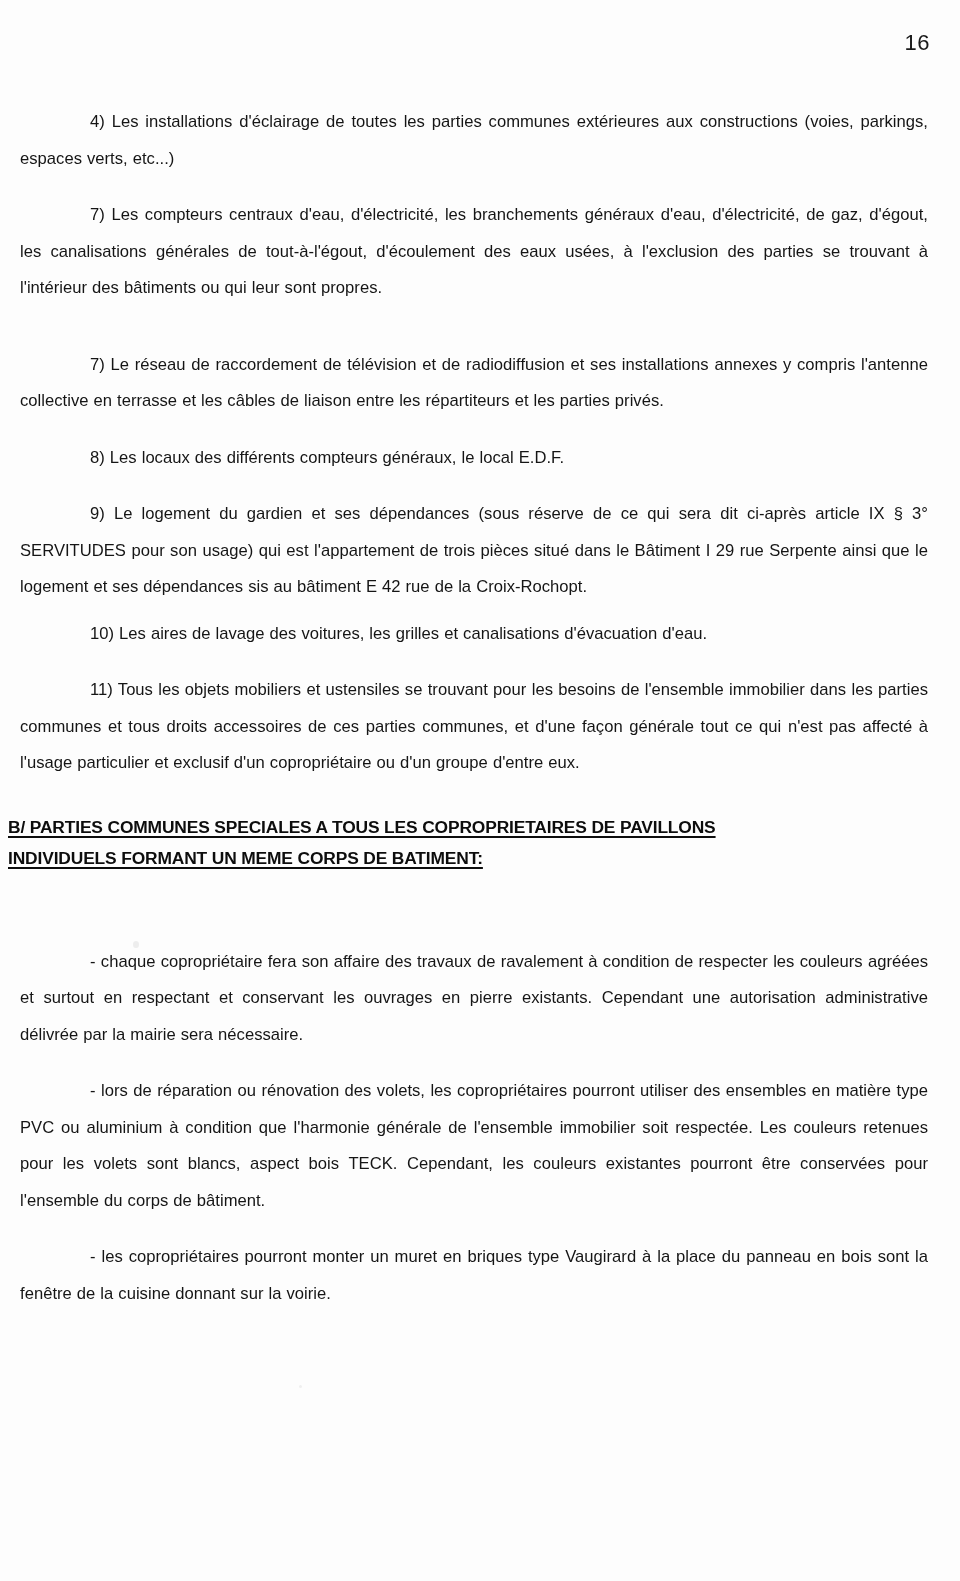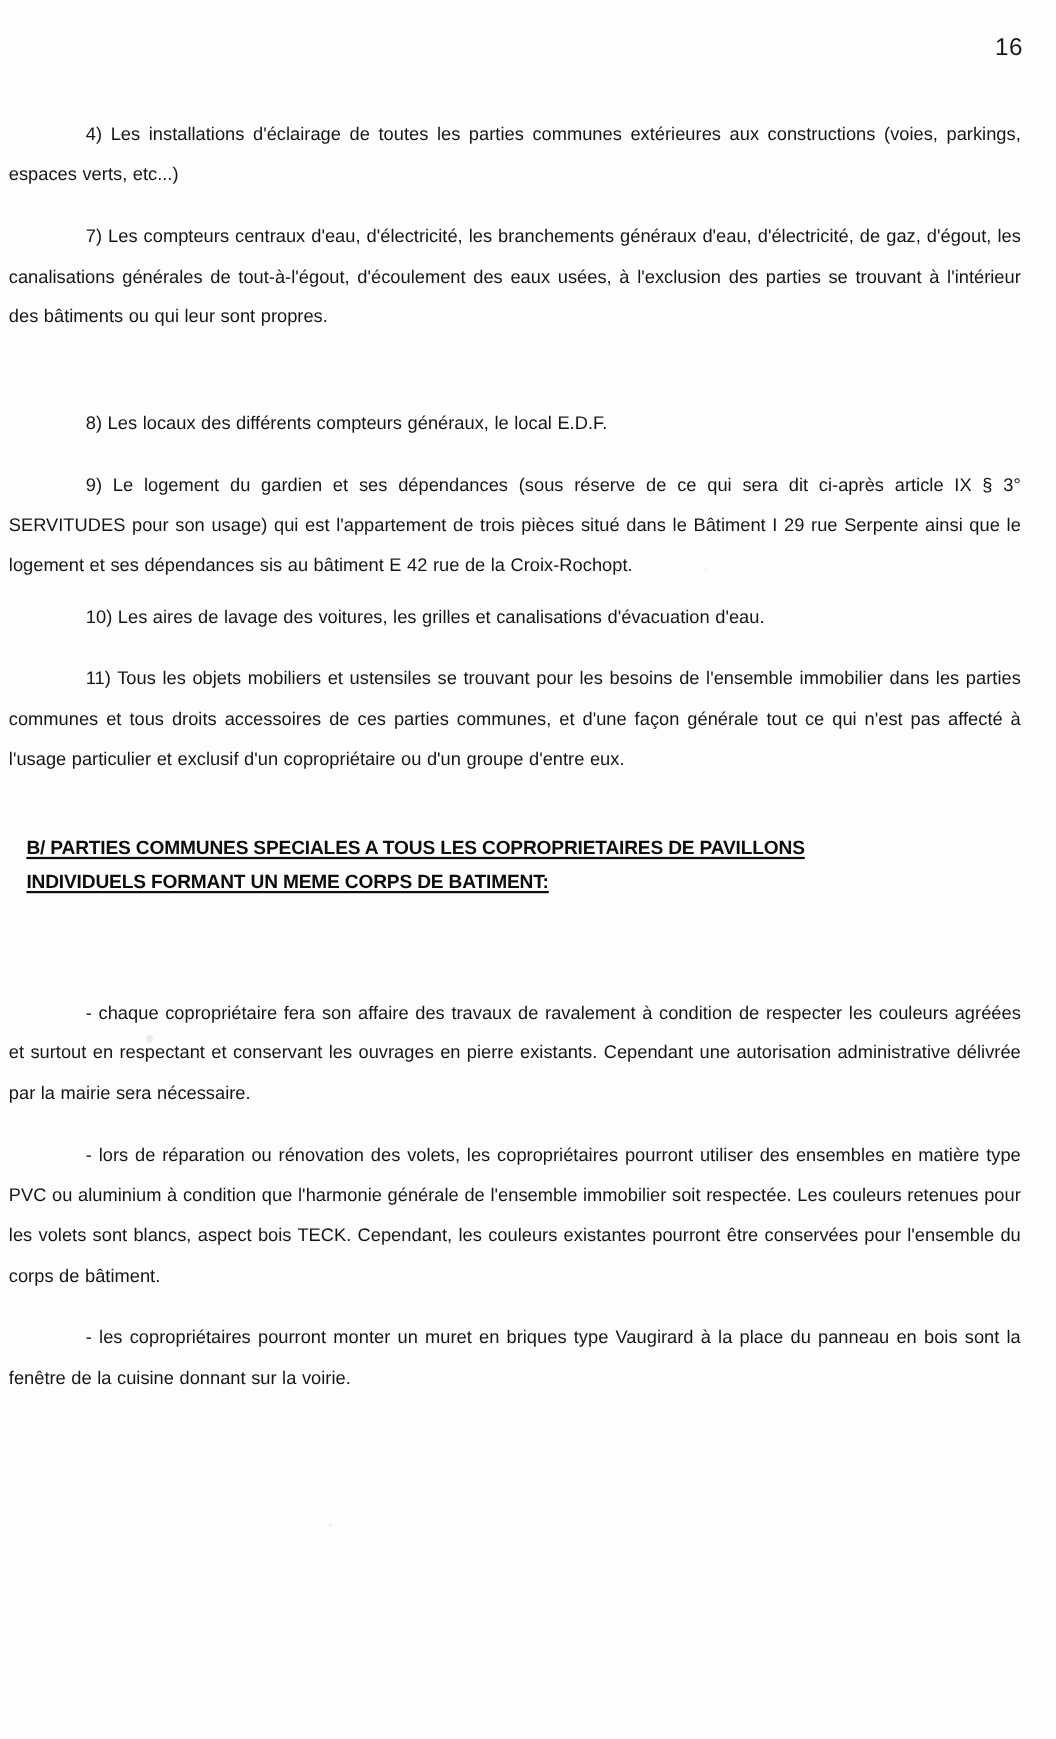--- a/index.html
+++ b/index.html
@@ -37,38 +37,38 @@
   }
 
   .body-col {
     position: absolute;
     left: 8px;
     right: 32px;
     top: 104px;
   }
 
   p.para {
-    margin: 0 0 0 0;
+    margin: 0 0 0 12px;
     text-align: justify;
     text-justify: inter-word;
     font-size: 16.6px;
     line-height: 36.5px;
     color: #151515;
     text-indent: 70px;
     letter-spacing: 0.02px;
     word-spacing: 0.4px;
   }
 
   
   .gap-sm { height: 10px; }
   .gap-md { height: 20px; }
   .gap-lg { height: 30px; }
 
   .heading-block {
-    margin: 16px;
+    margin: 0;
     padding: 0;
     font-family: "Liberation Sans", "DejaVu Sans", sans-serif;
     font-weight: bold;
     font-size: 17.4px;
     line-height: 31px;
     letter-spacing: -0.15px;
     color: #0d0d0d;
     text-align: left;
     text-indent: 0;
   }
@@ -102,20 +102,21 @@
   <div class="body-col">
 
     <p class="para">4)  Les  installations  d'éclairage  de  toutes  les  parties  communes  extérieures  aux constructions (voies, parkings, espaces verts, etc...)</p>
     <div class="gap-md"></div>
 
     <p class="para">7)  Les  compteurs  centraux  d'eau,  d'électricité,  les  branchements  généraux  d'eau, d'électricité, de gaz, d'égout, les canalisations générales de tout-à-l'égout, d'écoulement des eaux usées, à l'exclusion des parties se trouvant à l'intérieur des bâtiments ou qui leur sont propres.</p>
     <div class="gap-md"></div>
 
     <div class="gap-md"></div>
 
+    <p class="para">7)  Le  réseau  de  raccordement  de  télévision  et  de  radiodiffusion  et  ses  installations annexes y compris l'antenne collective en terrasse et les câbles de liaison entre les répartiteurs et les parties privés.</p>
     <div class="gap-md"></div>
 
     <p class="para">8) Les locaux des différents compteurs généraux, le local E.D.F.</p>
     <div class="gap-md"></div>
 
     <p class="para">9)  Le  logement  du  gardien  et  ses  dépendances  (sous  réserve  de  ce  qui  sera  dit  ci-après article IX § 3° SERVITUDES pour son usage) qui est l'appartement de trois pièces situé dans le Bâtiment I 29 rue Serpente ainsi que le logement et ses dépendances sis au bâtiment E 42 rue de la Croix-Rochopt.</p>
     <div class="gap-sm"></div>
 
     <p class="para">10) Les aires de lavage des voitures, les grilles et canalisations d'évacuation d'eau.</p>
     <div class="gap-md"></div>

